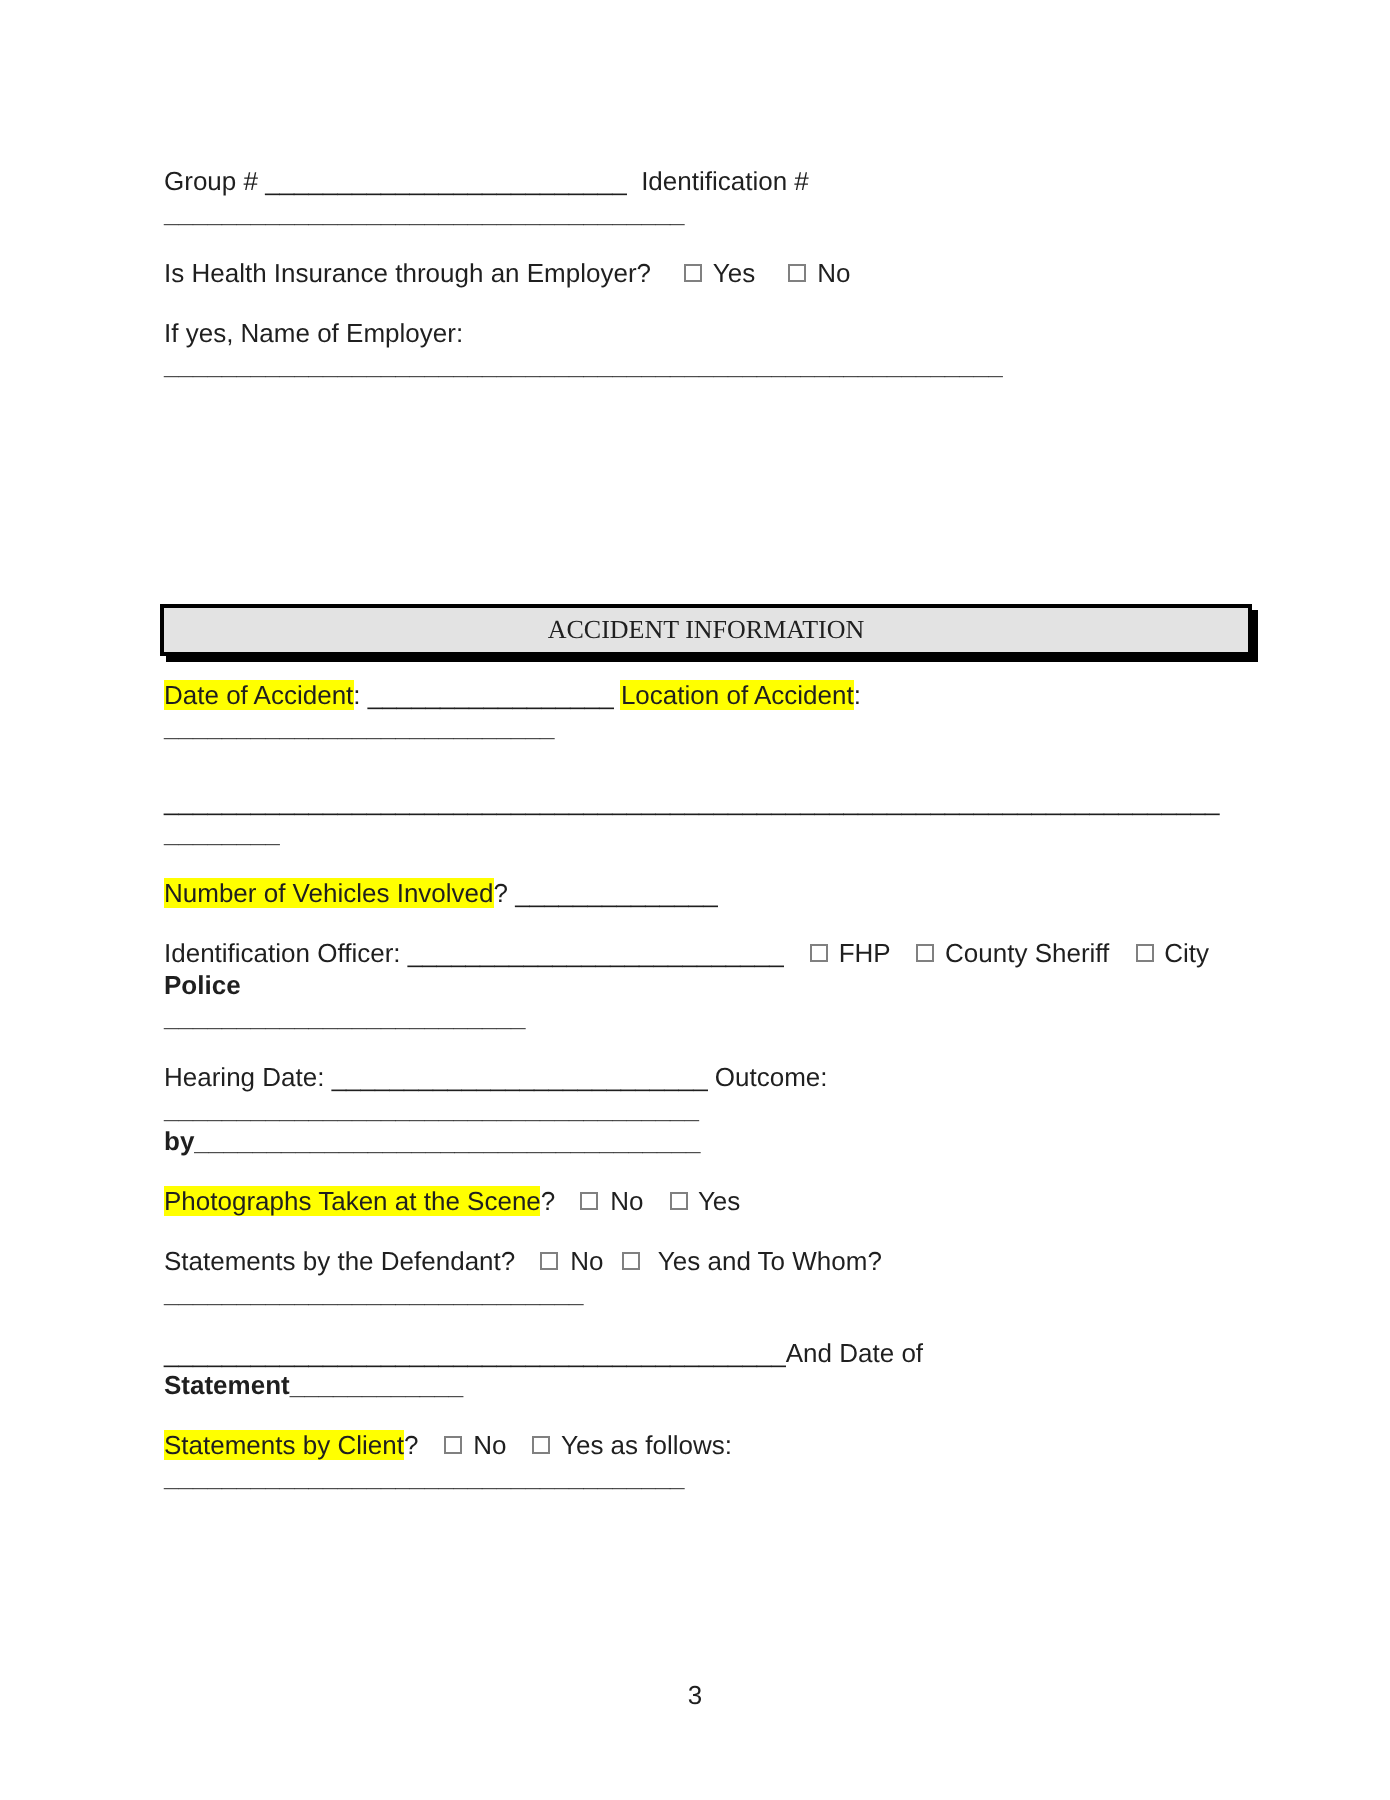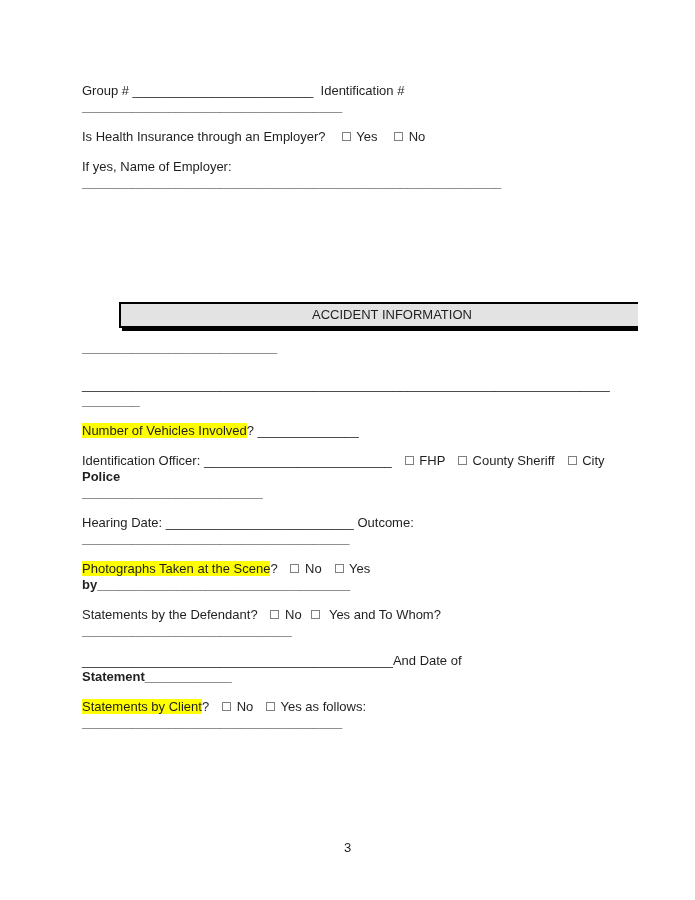--- a/index.html
+++ b/index.html
@@ -22,28 +22,29 @@
   .content-top .line:first-child{margin-top:0;}
   .content-bottom .line:first-child{margin-top:12px;}
   .hl{background:var(--highlight-color,#ffff00);}
   .cb{
     display:inline-block;width:7px;height:7px;
     border:1px solid #808080;background:#ffffff;
     margin:0 2px;vertical-align:0;
   }
   .section-box{
     box-sizing:border-box;
-    margin-left:119px;margin-top:111px;
+    margin-left:80px;margin-top:111px;
     width:546px;
     border:2px solid var(--box-border,#000000);
     background:var(--box-bg,#e3e3e3);
     box-shadow:3px 3px 0 var(--box-border,#000000);
     text-align:center;
     line-height:16px;
     padding:3px 0;
+    font-family:Liberation Serif, serif;
   }
   .footer{
     position:absolute;top:840px;left:0;width:695px;
     text-align:center;
   }
 </style>
 </head>
 <body>
 
 <div class="page" style="--highlight-color: #ffff00; --box-bg: #e3e3e3; --box-border: #000000; --text-color: #1f1f1f;">
@@ -53,31 +54,32 @@
       <div class="line para"><span>Is Health Insurance through an Employer?    </span><span class="cb"></span><span> Yes    </span><span class="cb"></span><span> No</span></div>
       <div class="line para"><span>If yes, Name of Employer: </span></div>
       <div class="line cont"><span>__________________________________________________________</span></div>
     </div>
 
   <div class="section-box">
     <span>ACCIDENT INFORMATION</span>
   </div>
 
   <div class="content content-bottom" id="content-bottom">
+      <div class="line para"><span class="hl">Date of Accident</span><span>: </span><span>_________________</span><span> </span><span class="hl">Location of Accident</span><span>: </span></div>
       <div class="line cont"><span>___________________________</span></div>
       <div class="line para-lg"><span>_________________________________________________________________________</span></div>
       <div class="line cont"><span>________</span></div>
       <div class="line para"><span class="hl">Number of Vehicles Involved</span><span>? </span><span>______________</span></div>
       <div class="line para"><span>Identification Officer: </span><span>__________________________</span><span>   </span><span class="cb"></span><span> FHP   </span><span class="cb"></span><span> County Sheriff   </span><span class="cb"></span><span> City</span></div>
       <div class="line cont"><span>Police</span></div>
       <div class="line cont"><span>_________________________</span></div>
       <div class="line para"><span>Hearing Date: </span><span>__________________________</span><span> Outcome: </span></div>
       <div class="line cont"><span>_____________________________________</span></div>
+      <div class="line cont"><span>by</span><span>___________________________________</span></div>
       <div class="line para"><span class="hl">Photographs Taken at the Scene</span><span>?   </span><span class="cb"></span><span> No   </span><span class="cb"></span><span> Yes</span></div>
-      <div class="line cont"><span>by</span><span>___________________________________</span></div>
       <div class="line para"><span>Statements by the Defendant?   </span><span class="cb"></span><span> No  </span><span class="cb"></span><span>  Yes and To Whom? </span></div>
       <div class="line cont"><span>_____________________________</span></div>
       <div class="line para"><span>___________________________________________</span><span>And Date of </span></div>
       <div class="line cont"><span>Statement</span><span>____________</span></div>
       <div class="line para"><span class="hl">Statements by Client</span><span>?   </span><span class="cb"></span><span> No   </span><span class="cb"></span><span> Yes as follows: </span></div>
       <div class="line cont"><span>____________________________________</span></div>
     </div>
 
   <div class="footer">3</div>
 </div>

